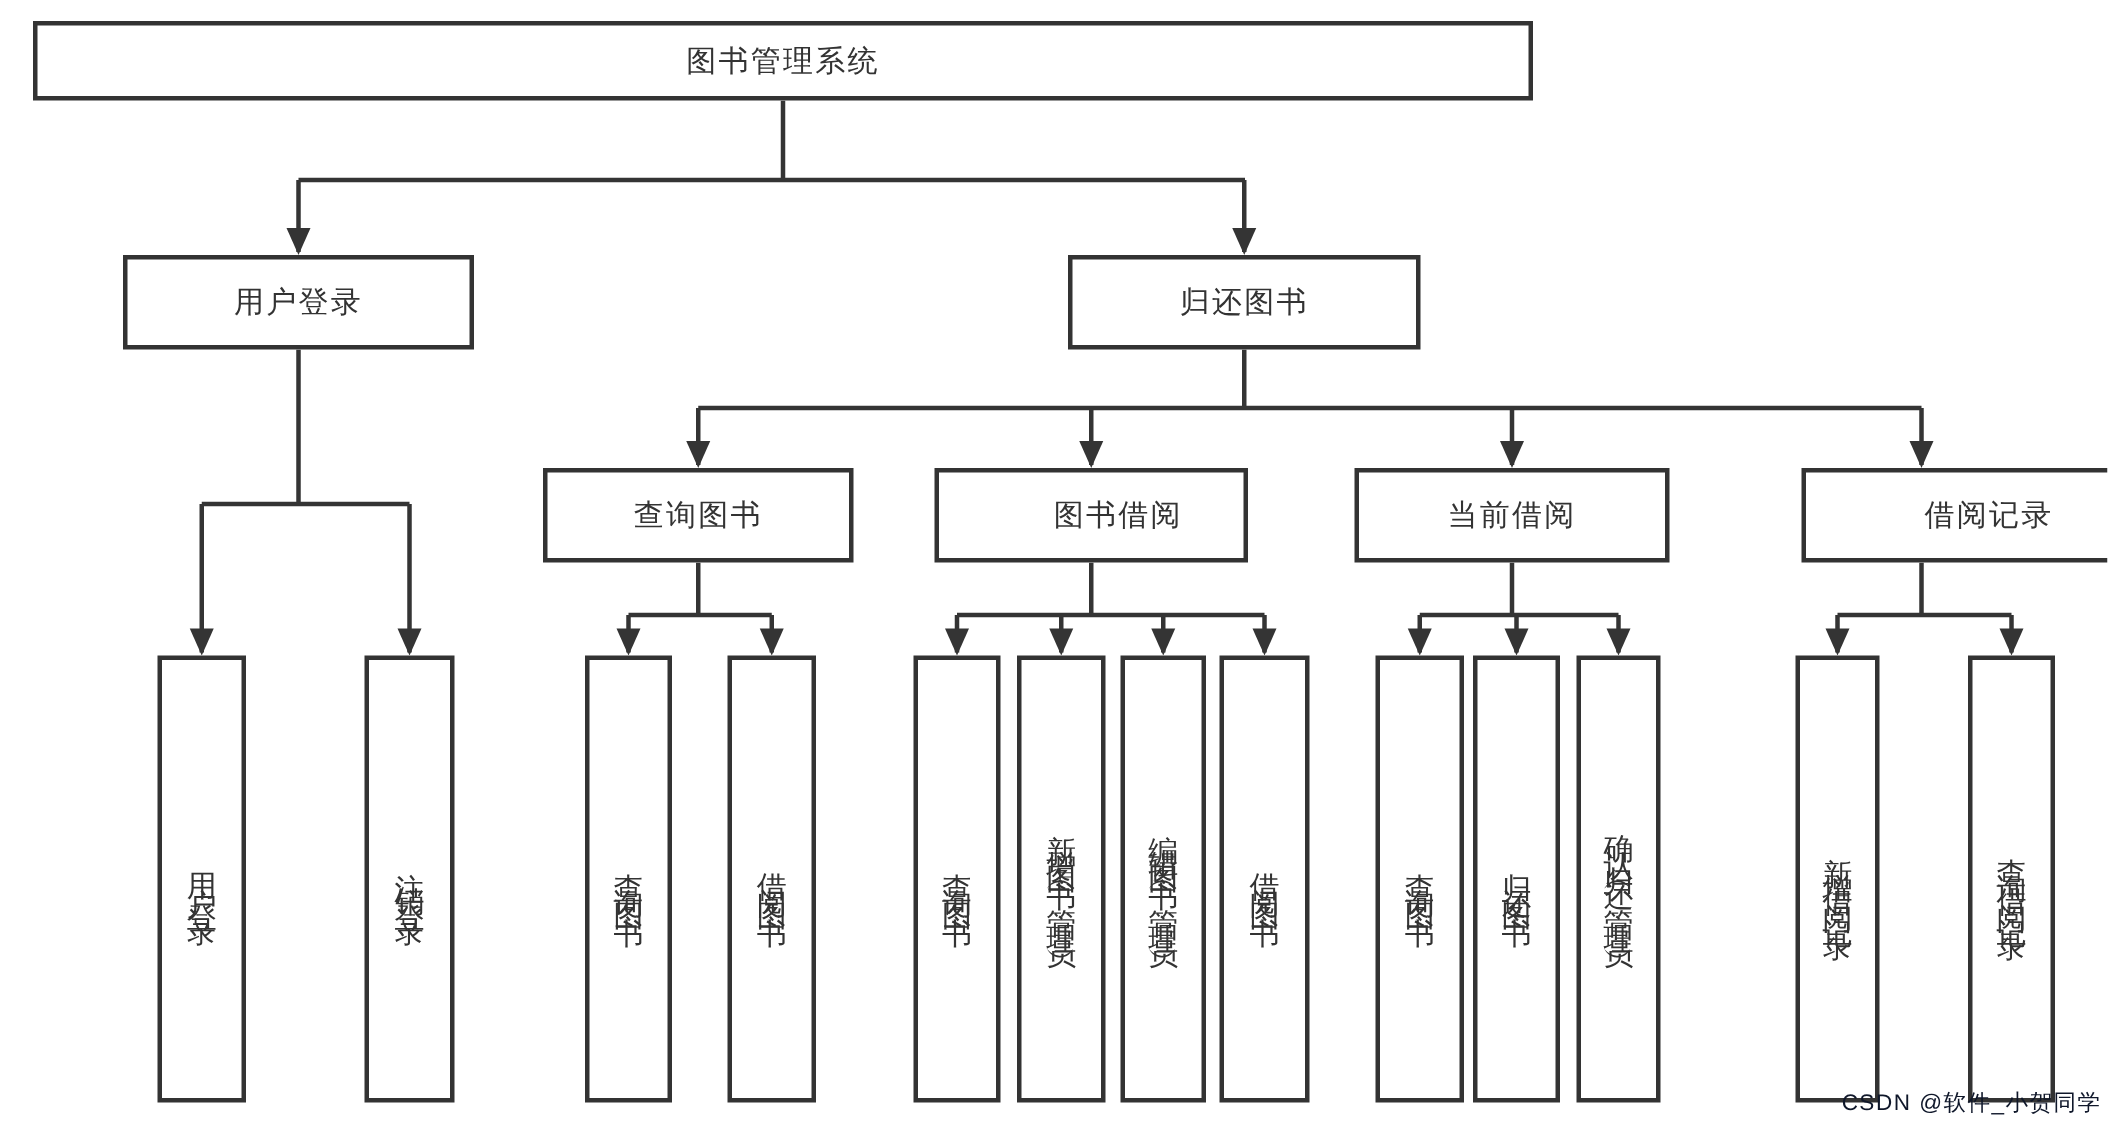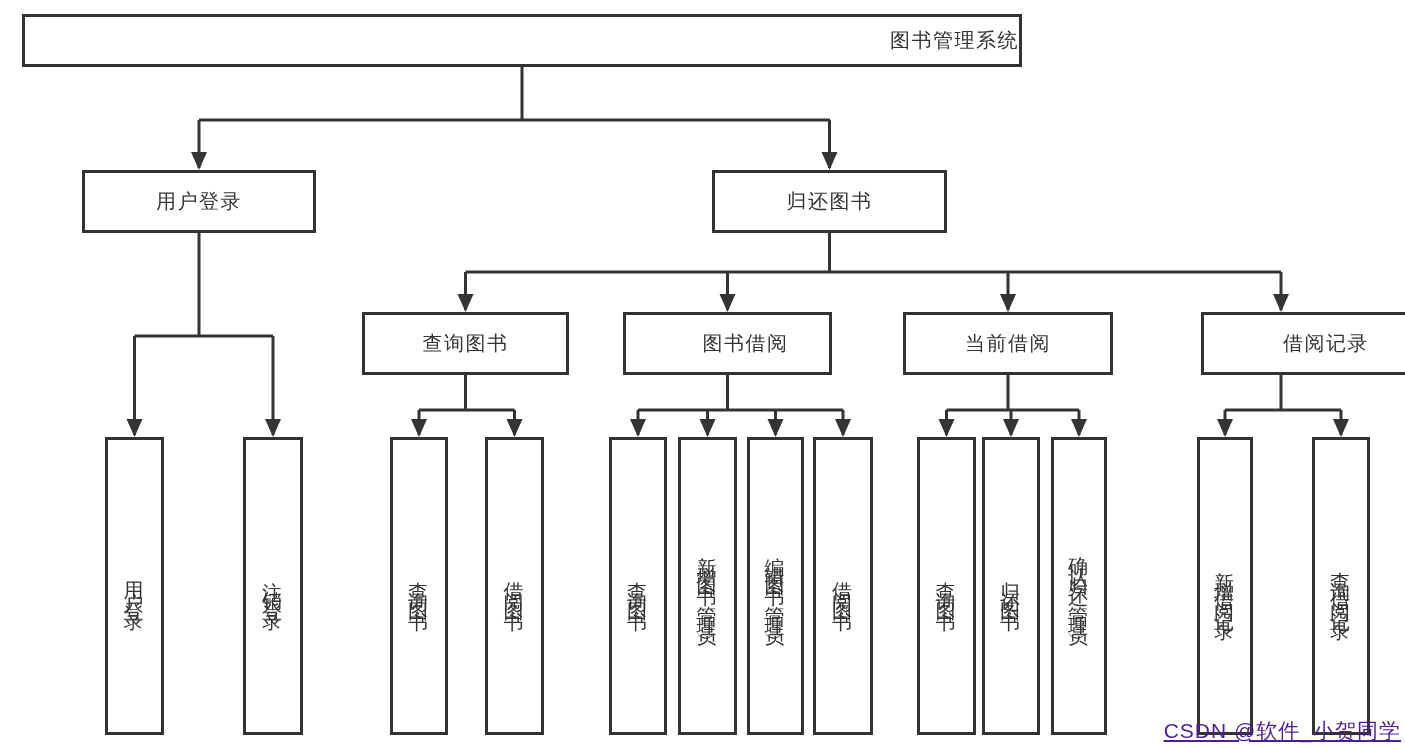--- a/index.html
+++ b/index.html
@@ -12,22 +12,22 @@
     position:absolute; box-sizing:border-box; background:#ffffff;
     border:3px solid #333333; display:flex; align-items:center; justify-content:center;
     color:#333333; font-size:20px;
   }
   .node span { letter-spacing:1.5px; white-space:nowrap; }
   .node.v span {
     writing-mode:vertical-rl; text-orientation:mixed;
     letter-spacing:10px; white-space:nowrap;
   }
   .watermark {
-    position:absolute; right:4px; bottom:2px; color:#4c1d95;
-    font-size:21px; letter-spacing:1px;text-decoration:underline;
+    position:absolute; right:4px; bottom:2px; color:#0f172a;
+    font-size:15px; letter-spacing:1px;
   }
 </style>
 </head>
 <body>
 
 <div class="canvas">
 
   <svg class="connector-layer" width="1405" height="747" viewBox="0 0 1405 747" xmlns="http://www.w3.org/2000/svg">
 
     <path d="M522 67 L522 120 M199 120 L830 120 M199 120 L199 168 M829.5 120 L829.5 168" stroke="#343434" stroke-width="3" fill="none"></path>
@@ -60,21 +60,21 @@
       <polygon points="775.5,437 767.5,419 783.5,419"></polygon>
       <polygon points="843,437 835,419 851,419"></polygon>
       <polygon points="946.5,437 938.5,419 954.5,419"></polygon>
       <polygon points="1011,437 1003,419 1019,419"></polygon>
       <polygon points="1079,437 1071,419 1087,419"></polygon>
       <polygon points="1225,437 1217,419 1233,419"></polygon>
       <polygon points="1341,437 1333,419 1349,419"></polygon>
     </g>
   </svg>
 
-  <div class="node" style="left:22px; top:14px; width:1000px; height:53px;justify-content:flex-end;">
+  <div class="node" style="left:22px; top:14px; width:1000px; height:53px;">
     <span>图书管理系统</span>
   </div>
 
   <div class="node" style="left:82px; top:170px; width:234px; height:63px;">
     <span>用户登录</span>
   </div>
   <div class="node" style="left:712px; top:170px; width:235px; height:63px;">
     <span>归还图书</span>
   </div>
 

